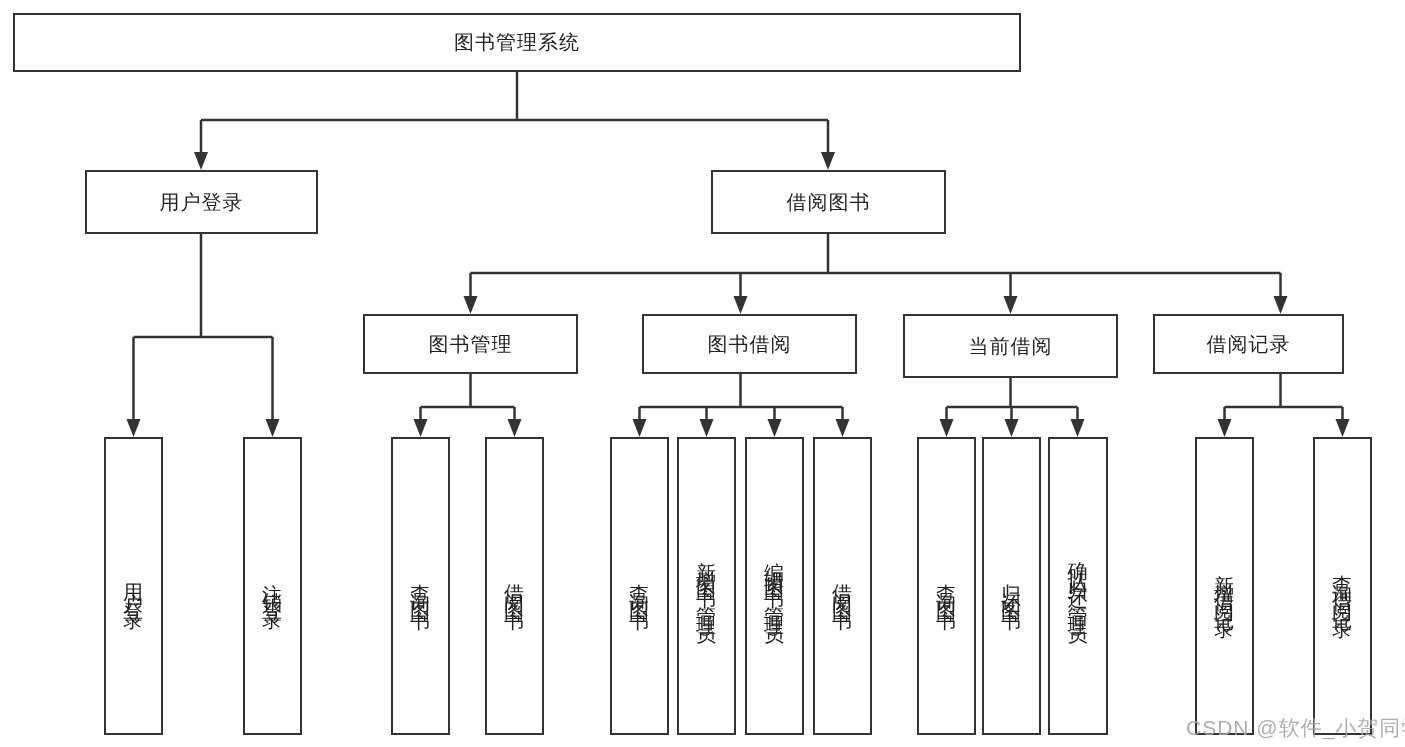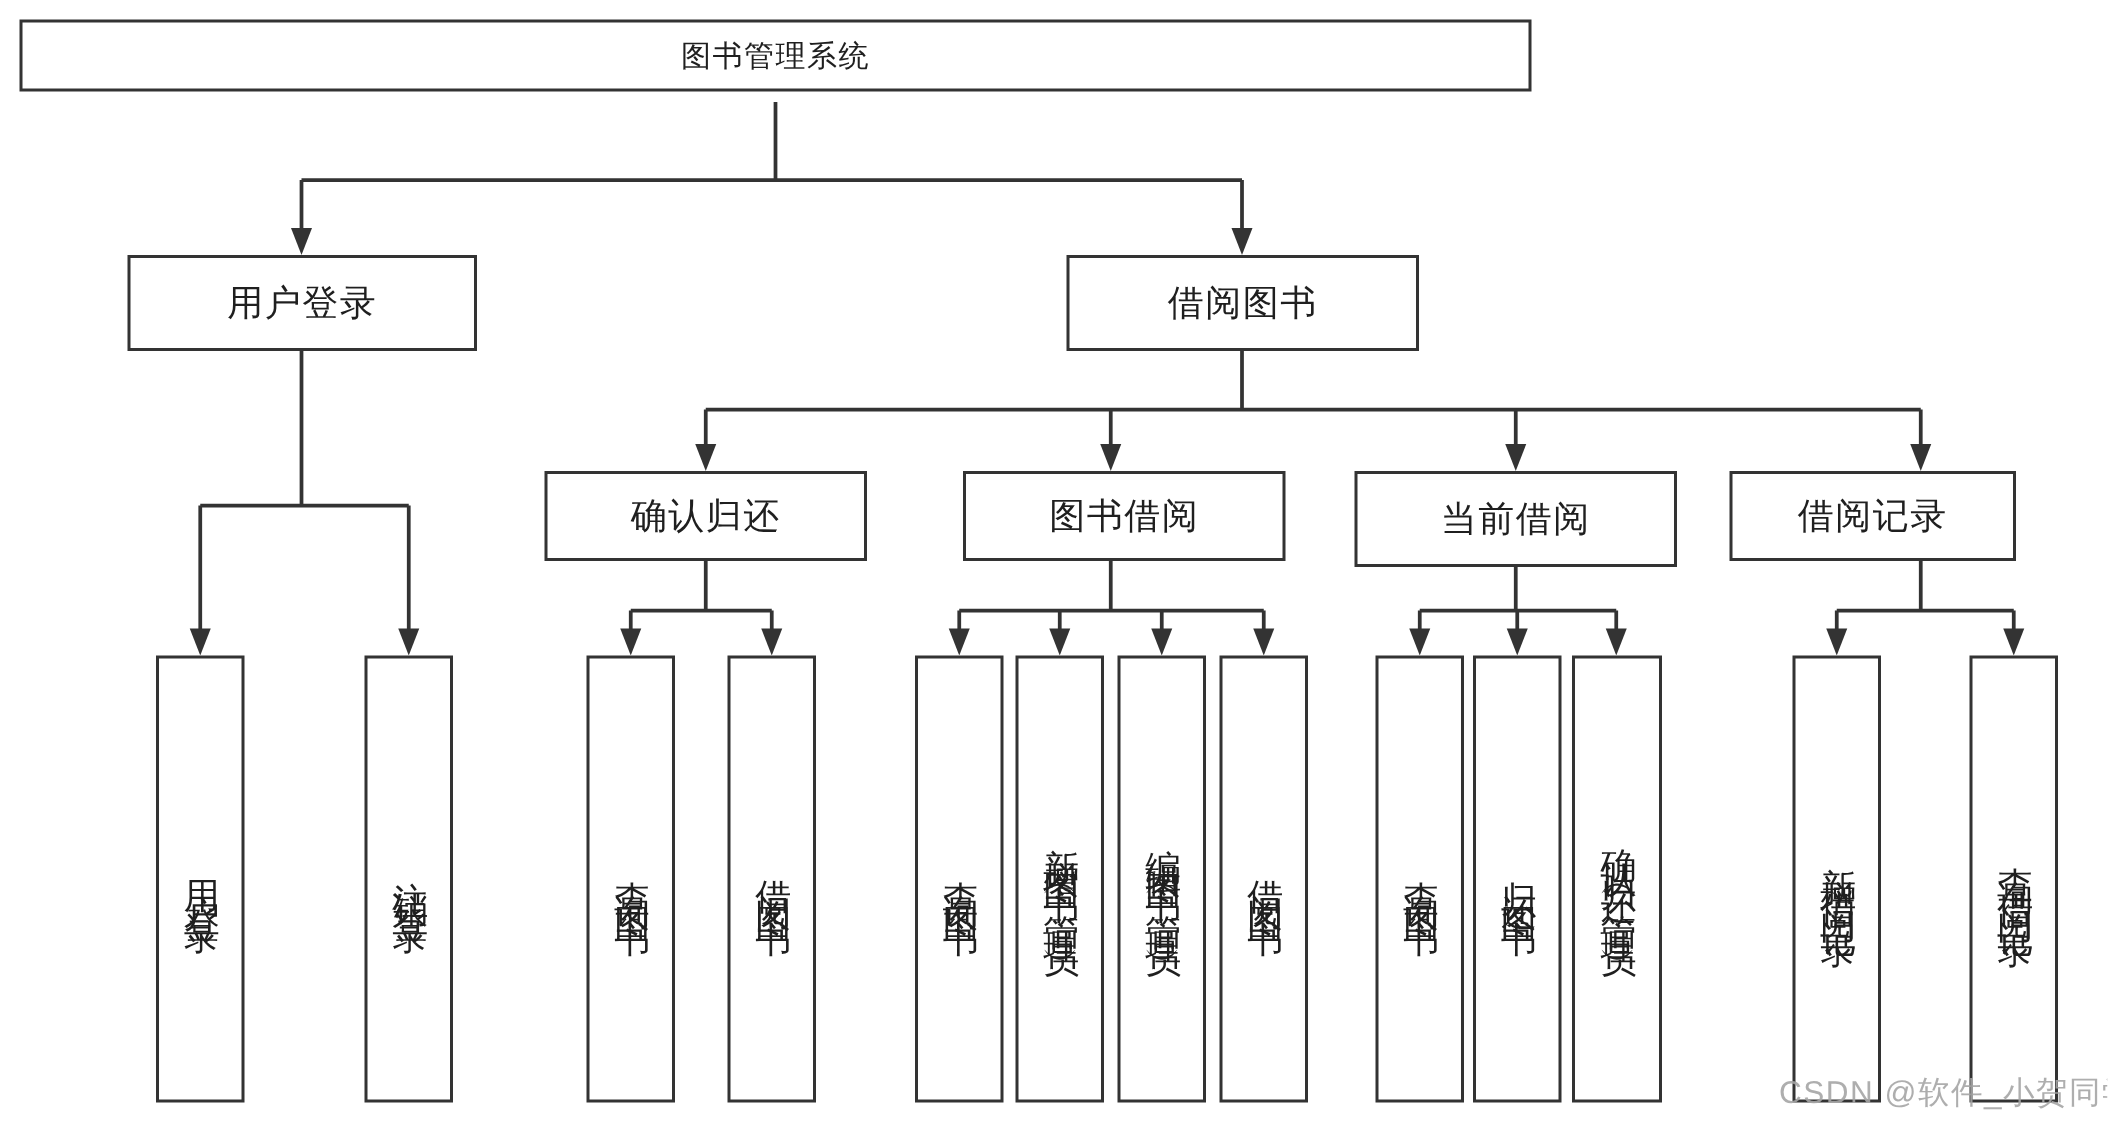--- a/index.html
+++ b/index.html
@@ -19,21 +19,21 @@
   }
   .node {
     position: absolute;
     box-sizing: border-box;
     background: #ffffff;
     border: 2.5px solid #333333;
     display: flex;
     align-items: center;
     justify-content: center;
     color: #1f1f1f;
-    font-size: 24px;
+    font-size: 20px;
     letter-spacing: 1px;
     z-index: 2;
   }
   .node.root { font-size: 20px; }
   .leaf span {
     writing-mode: vertical-rl;
     text-orientation: mixed;
     letter-spacing: 9px;
     line-height: 1;
     white-space: nowrap;
@@ -80,33 +80,33 @@
       <polygon points="767.5,419 781.5,419 774.5,437"></polygon>
       <polygon points="835.5,419 849.5,419 842.5,437"></polygon>
       <polygon points="939.5,419 953.5,419 946.5,437"></polygon>
       <polygon points="1004.5,419 1018.5,419 1011.5,437"></polygon>
       <polygon points="1070.5,419 1084.5,419 1077.5,437"></polygon>
       <polygon points="1217.5,419 1231.5,419 1224.5,437"></polygon>
       <polygon points="1335.5,419 1349.5,419 1342.5,437"></polygon>
     </g>
   </svg>
 
-  <div class="node root" style="left:13px; top:13px; width:1008px; height:48px;">
+  <div class="node root" style="left:13px; top:13px; width:1008px; height:59px;">
     <span>图书管理系统</span>
   </div>
 
   <div class="node" style="left:85px; top:170px; width:233px; height:64px;">
     <span>用户登录</span>
   </div>
   <div class="node" style="left:711px; top:170px; width:235px; height:64px;">
     <span>借阅图书</span>
   </div>
 
   <div class="node" style="left:363px; top:314px; width:215px; height:60px;">
-    <span>确认归还</span>
+    <span>图书管理</span>
   </div>
   <div class="node" style="left:642px; top:314px; width:215px; height:60px;">
     <span>图书借阅</span>
   </div>
   <div class="node" style="left:903px; top:314px; width:215px; height:64px;">
     <span>当前借阅</span>
   </div>
   <div class="node" style="left:1153px; top:314px; width:191px; height:60px;justify-content:center;">
     <span>借阅记录</span>
   </div>

